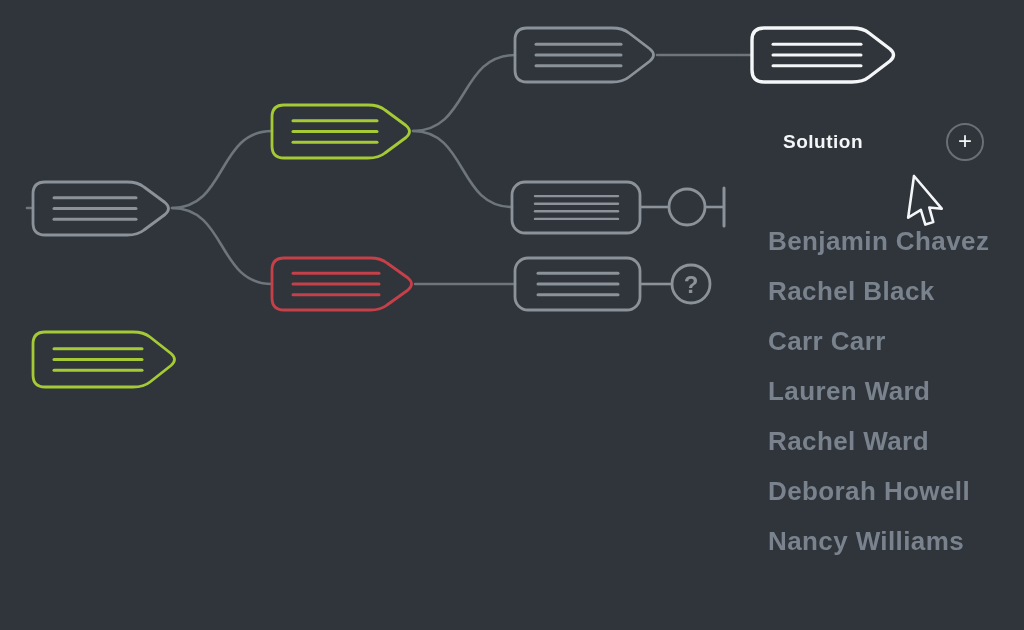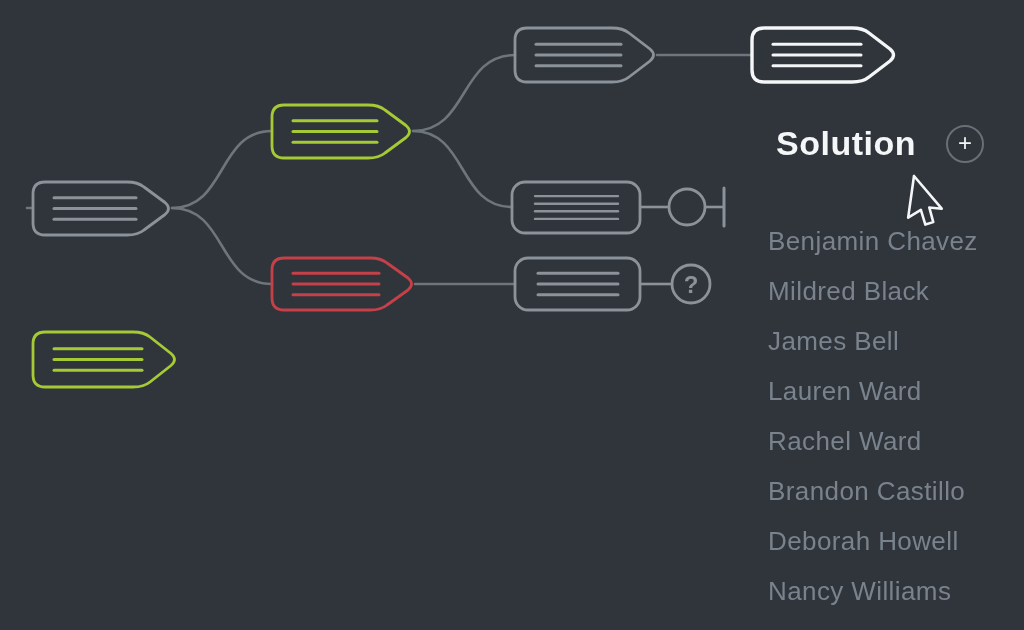--- a/index.html
+++ b/index.html
@@ -9,40 +9,40 @@
     background:var(--background,#2f353a);
     font-family:"Liberation Sans", sans-serif;
     position:relative;
   }
   #diagram-svg{ position:absolute; left:0; top:0; }
   .panel-header{
     position:absolute; left:768px; top:116px; width:216px;
     display:flex; justify-content:space-between; align-items:center;
   }
   .panel-title{
-    margin:8px; font-size:34px; font-weight:700;
+    margin:15px; font-size:19px; font-weight:700;
     color:var(--text_primary,#f4f6f8); letter-spacing:.5px;
   }
   .add-btn{
     width:38px; height:38px; box-sizing:border-box;
     border:2.5px solid var(--button_border,#686f76);
     border-radius:50%;
     display:flex; align-items:center; justify-content:center;
     color:var(--text_primary,#f4f6f8);
     font-size:24px; font-weight:400; line-height:1;
     cursor:pointer; user-select:none;
     padding-bottom:2px;
   }
   .people{
     position:absolute; left:768px; top:216px;
     margin:0; padding:0; list-style:none;
   }
   .people li{
     height:50px; display:flex; align-items:center;
-    font-size:26px; font-weight:400; letter-spacing:.4px;
+    font-size:26px; font-weight:700; letter-spacing:.4px;
     color:var(--text_muted,#7a838d); white-space:nowrap;
     cursor:pointer;
   }
   #cursor{ position:absolute; left:906px; top:172px; pointer-events:none; z-index:20; }
 </style>
 </head>
 <body>
 
 <svg id="diagram-svg" width="1024" height="630" viewBox="0 0 1024 630">
     <path d="M 27 208 L 33 208" fill="none" stroke="#6e757c" stroke-width="2.6" stroke-linecap="round"></path>
@@ -116,24 +116,23 @@
 
 <div class="panel-header">
   <h2 class="panel-title">Solution</h2>
   <div class="add-btn">
     <span>+</span>
   </div>
 </div>
 
 <ul class="people">
   <li>Benjamin Chavez</li>
-  <li>Mildred Black</li>
-  <li>James Bell</li>
+  <li>Rachel Black</li>
+  <li>Carr Carr</li>
   <li>Lauren Ward</li>
   <li>Rachel Ward</li>
-  <li>Brandon Castillo</li>
   <li>Deborah Howell</li>
   <li>Nancy Williams</li>
 </ul>
 
 <svg id="cursor" width="48" height="62" viewBox="0 0 48 62">
   <path d="M8 4 L8 46 L19.5 36.5 L26 50.5 L33.5 47 L27.5 33 L40 32.5 Z" transform="rotate(8 8 4)" fill="#2f353a" stroke="#f4f6f8" stroke-width="2.6" stroke-linejoin="round"></path>
 </svg>
 
 </body></html>

